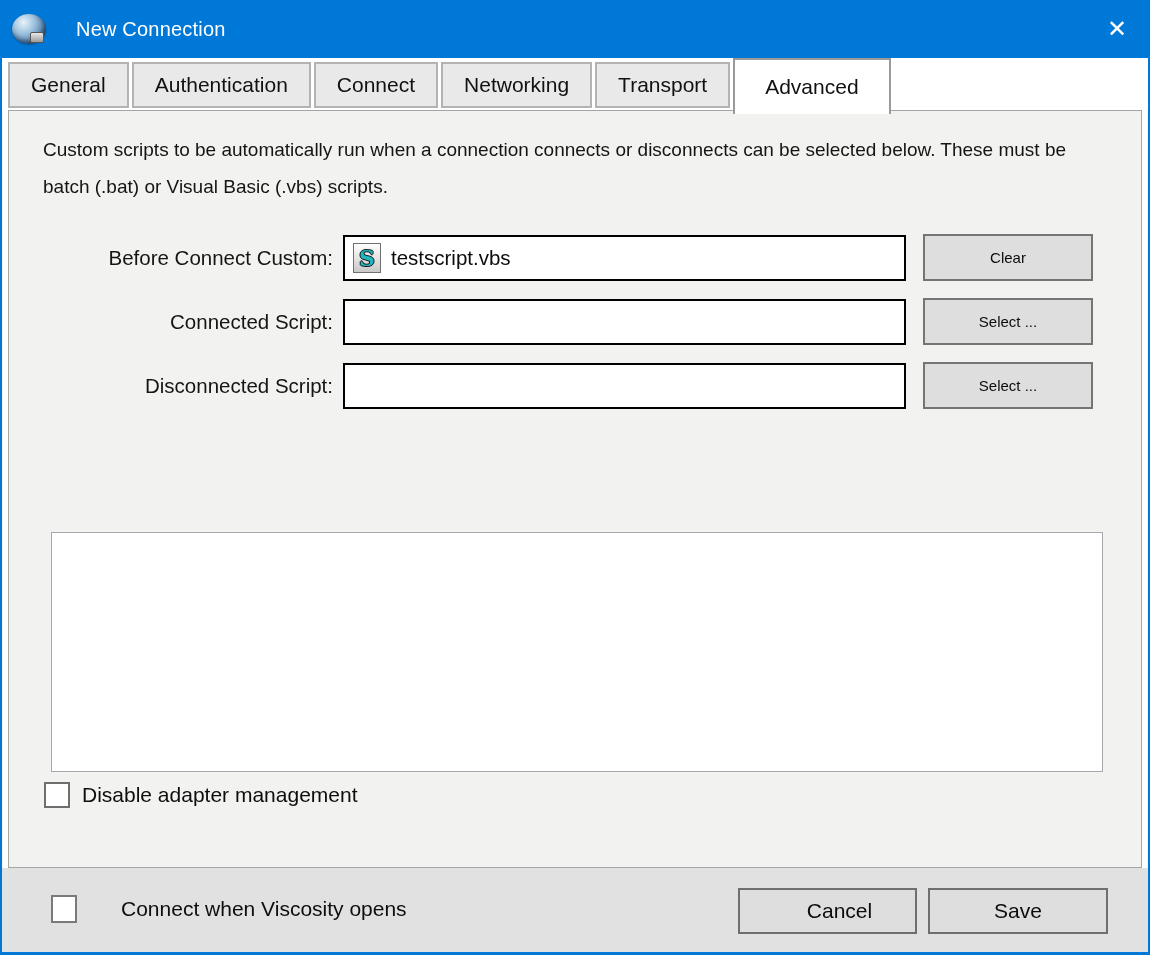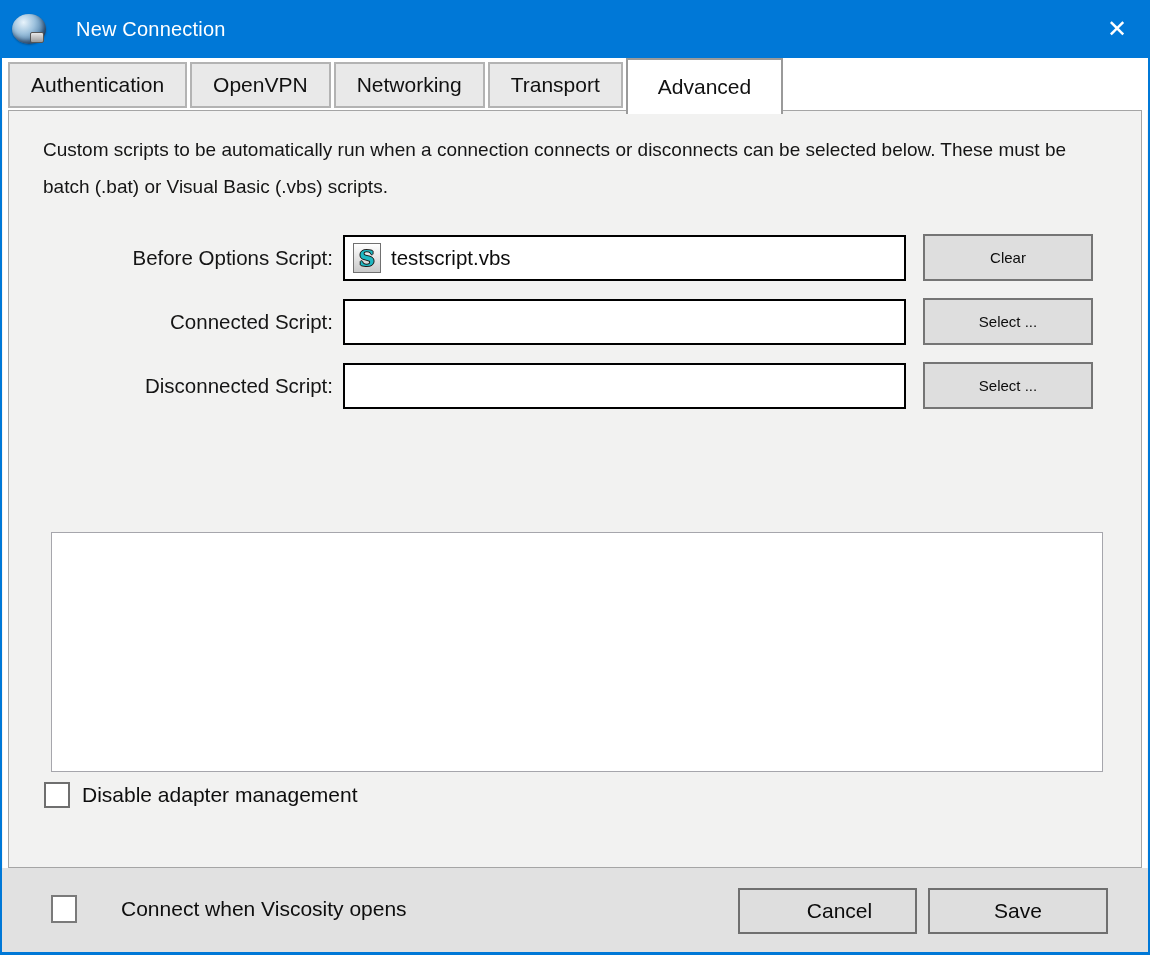--- a/index.html
+++ b/index.html
@@ -186,33 +186,34 @@
 
 <div class="window">
 
   <div class="titlebar">
     <div class="app-icon"></div>
     <div class="title-text">New Connection</div>
     <div class="close-btn">✕</div>
   </div>
 
   <div class="tabstrip">
+    <div class="tab">General</div>
     <div class="tab">Authentication</div>
-    <div class="tab">OpenVPN</div>
+    <div class="tab">Connect</div>
     <div class="tab">Networking</div>
     <div class="tab">Transport</div>
     <div class="tab active">Advanced</div>
   </div>
 
   <div class="pane">
 
     <div class="intro-text">Custom scripts to be automatically run when a connection connects or disconnects can be selected below. These must be batch (.bat) or Visual Basic (.vbs) scripts.</div>
 
     <div class="script-row r0">
-      <div class="row-label">Before Options Script:</div>
+      <div class="row-label">Before Connect Custom:</div>
       <div class="row-input">
         <span class="vbs-icon">S</span>
         <span class="file-name">testscript.vbs</span>
       </div>
       <div class="row-btn">Clear</div>
     </div>
 
     <div class="script-row r1">
       <div class="row-label">Connected Script:</div>
       <div class="row-input">

